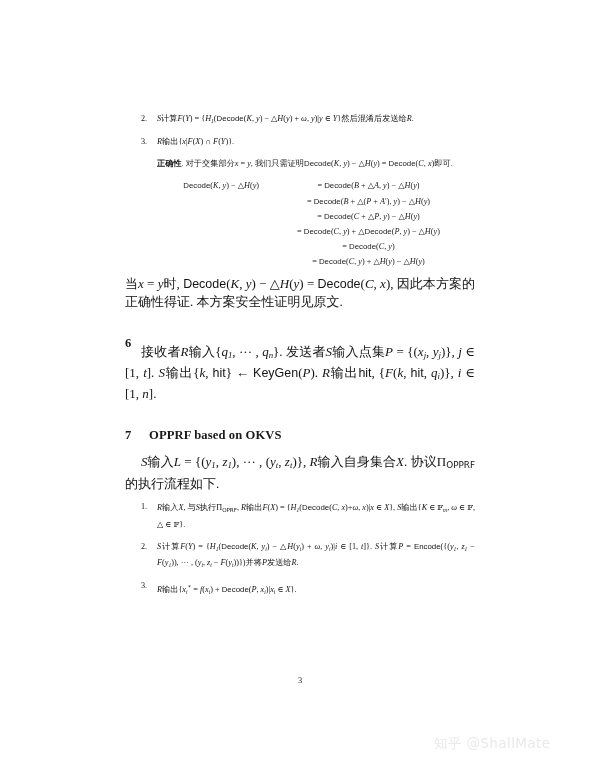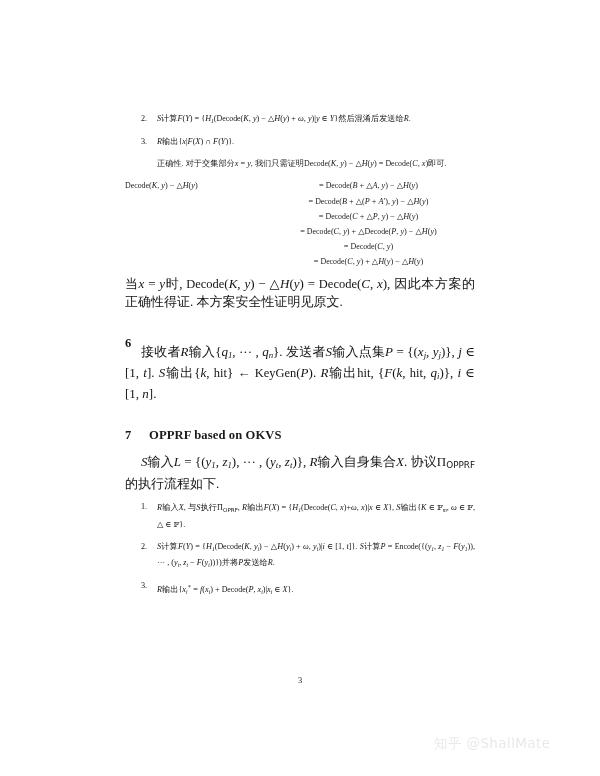--- a/index.html
+++ b/index.html
@@ -63,21 +63,21 @@
     width: 14px;
     text-align: left;
     font-family: "Liberation Serif", serif;
   }
 
   
   .m {
     font-family: "Liberation Serif", "DejaVu Serif", serif;
   }
   .mi { font-style: italic; }
-  .mrm { font-family: Liberation Serif, serif; font-size: 0.96em; }
+  .mrm { font-family: Liberation Sans, sans-serif; font-size: 0.96em; }
   .cal { font-style: italic; font-family: "Liberation Serif", serif; }
   .sub {
     font-size: 0.68em;
     vertical-align: -0.28em;
     font-style: italic;
   }
   .subu {
     font-size: 0.68em;
     vertical-align: -0.28em;
     font-style: normal;
@@ -87,37 +87,38 @@
 
   
   .correctness {
     margin-top: 1px;
     padding-left: 32px;
     font-size: 8.2px;
     line-height: 14.6px;
     text-align: justify;
   }
   .correctness .lead {
-    font-weight: normal;
+    font-weight: bold;
   }
 
   
   .eqn {
     margin: 7px 0 5px 0;
     width: 100%;
     border-collapse: collapse;
     font-size: 8.2px;
   }
   .eqn td {
     padding: 0;
     line-height: 15.2px;
     white-space: nowrap;
     vertical-align: baseline;
   }
   .eqn td.lhs {
+    text-align: right;
     padding-right: 3px;
     width: 134px;
   }
   .eqn td.rhs {
     text-align: center;
   }
 
   
   .heading {
     font-weight: bold;

